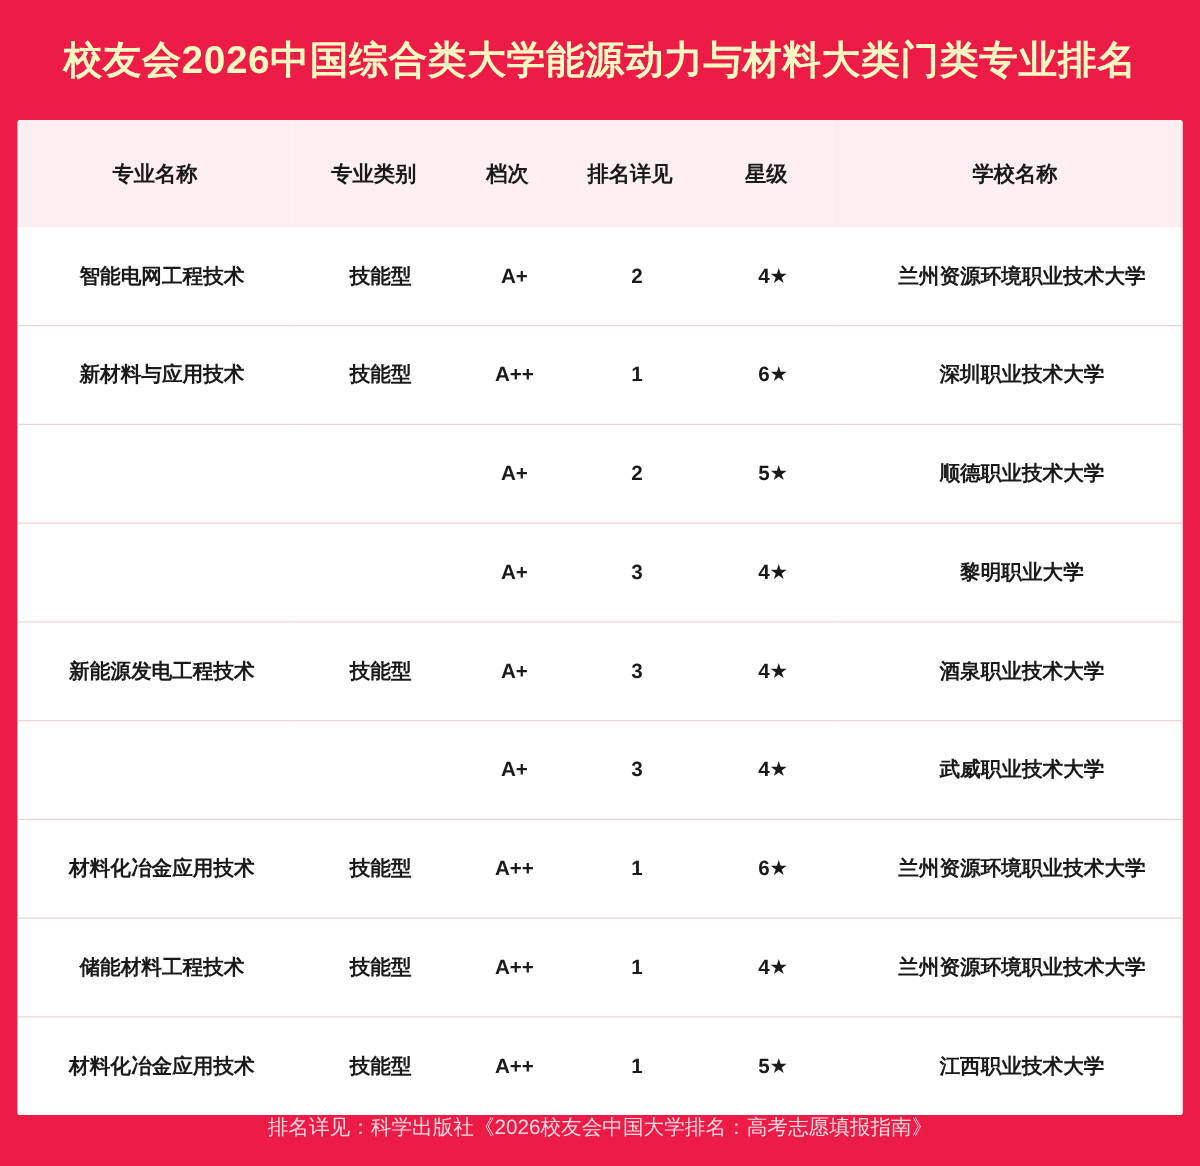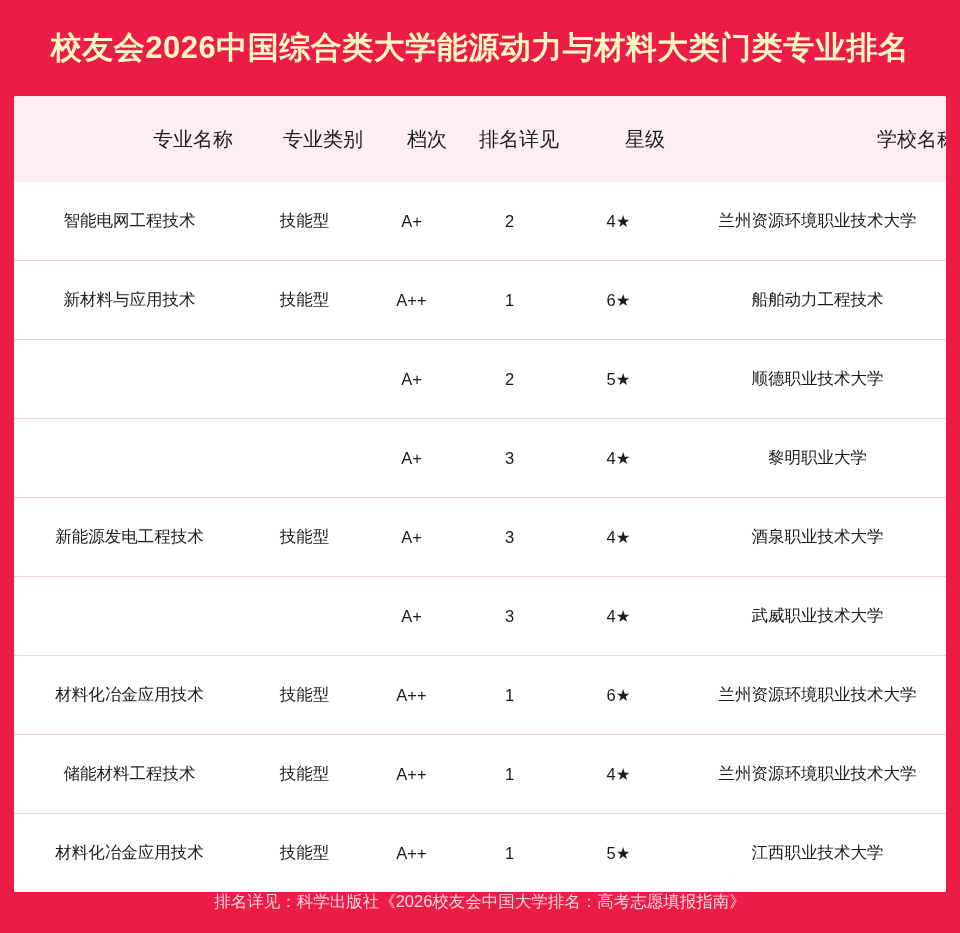--- a/index.html
+++ b/index.html
@@ -43,36 +43,36 @@
     overflow: hidden;
   }
   table.rank-table {
     width: 100%;
     border-collapse: collapse;
     table-layout: fixed;
   }
   table.rank-table thead th {
     background: #fdeff1;
     color: #1a1a1a;
-    font-size: 20px;
-    font-weight: normal;
+    font-size: 17px;
+    font-weight: bold;
     height: 84px;
     vertical-align: middle;
-    text-align: right;
+    text-align: center;
     border: none;
   }
   table.rank-table tbody td {
     height: 76px;
     font-size: 16.5px;
     color: #1a1a1a;
     text-align: center;
     vertical-align: middle;
     border-bottom: 1px solid #f0d3d8;
     background: #ffffff;
-    font-weight: normal;
+    font-weight: bold;
     padding-left: 12px;
   }
   table.rank-table tbody tr:last-child td {
     border-bottom: none;
   }
   .col-major   { width: 218px; }
   .col-type    { width: 128px; }
   .col-grade   { width: 82px;  }
   .col-rank    { width: 110px; }
   .col-star    { width: 104px; }
@@ -127,21 +127,21 @@
           <td class="col-rank">2</td>
           <td class="col-star cell-star">4★</td>
           <td class="col-school cell-school">兰州资源环境职业技术大学</td>
         </tr>
         <tr>
           <td class="col-major">新材料与应用技术</td>
           <td class="col-type">技能型</td>
           <td class="col-grade cell-grade">A++</td>
           <td class="col-rank">1</td>
           <td class="col-star cell-star">6★</td>
-          <td class="col-school cell-school">船舶动力工程技术</td>
+          <td class="col-school cell-school">深圳职业技术大学</td>
         </tr>
         <tr>
           <td class="col-major"></td>
           <td class="col-type"></td>
           <td class="col-grade cell-grade">A+</td>
           <td class="col-rank">2</td>
           <td class="col-star cell-star">5★</td>
           <td class="col-school cell-school">顺德职业技术大学</td>
         </tr>
         <tr>

